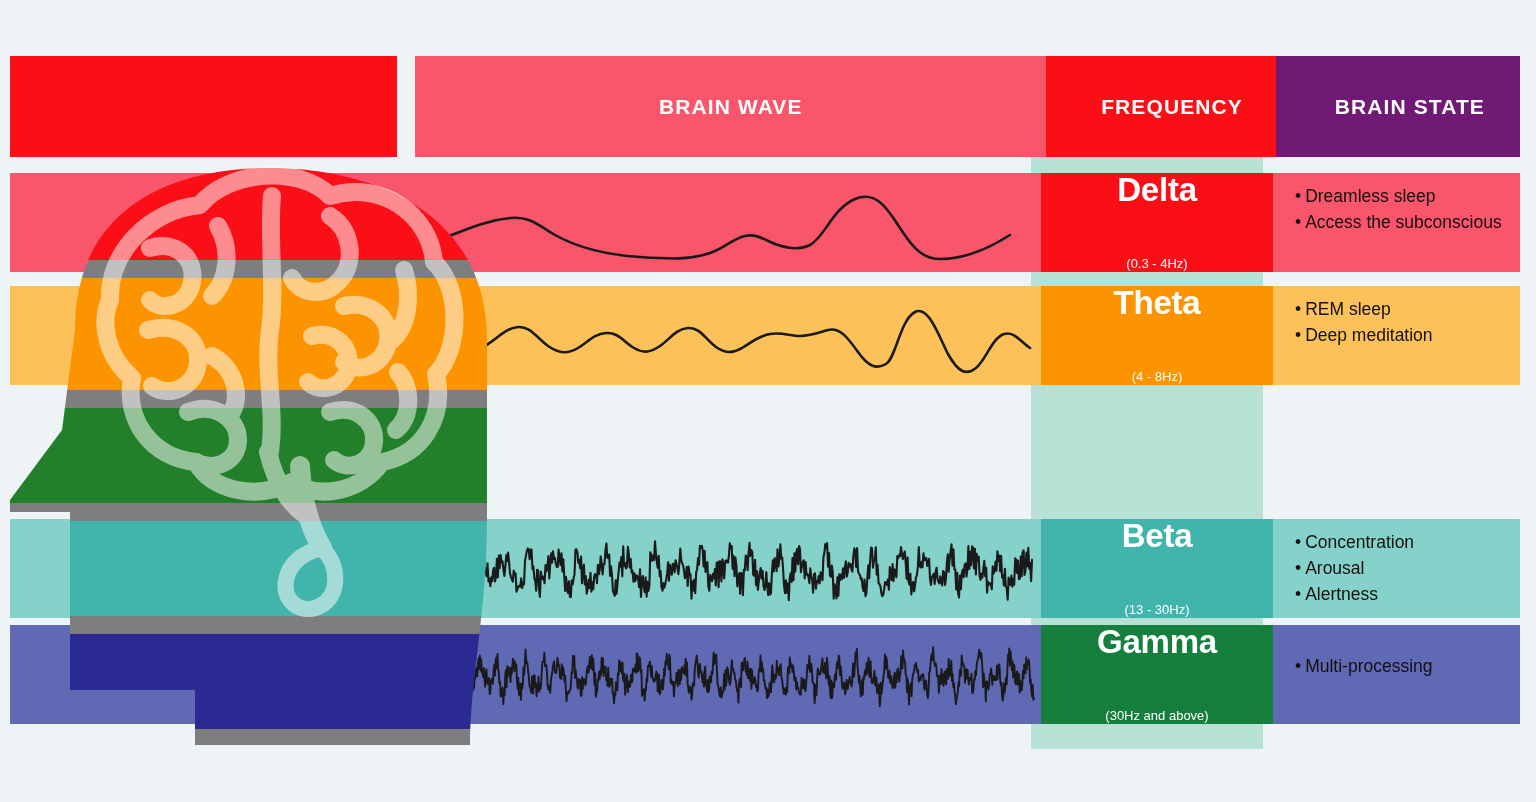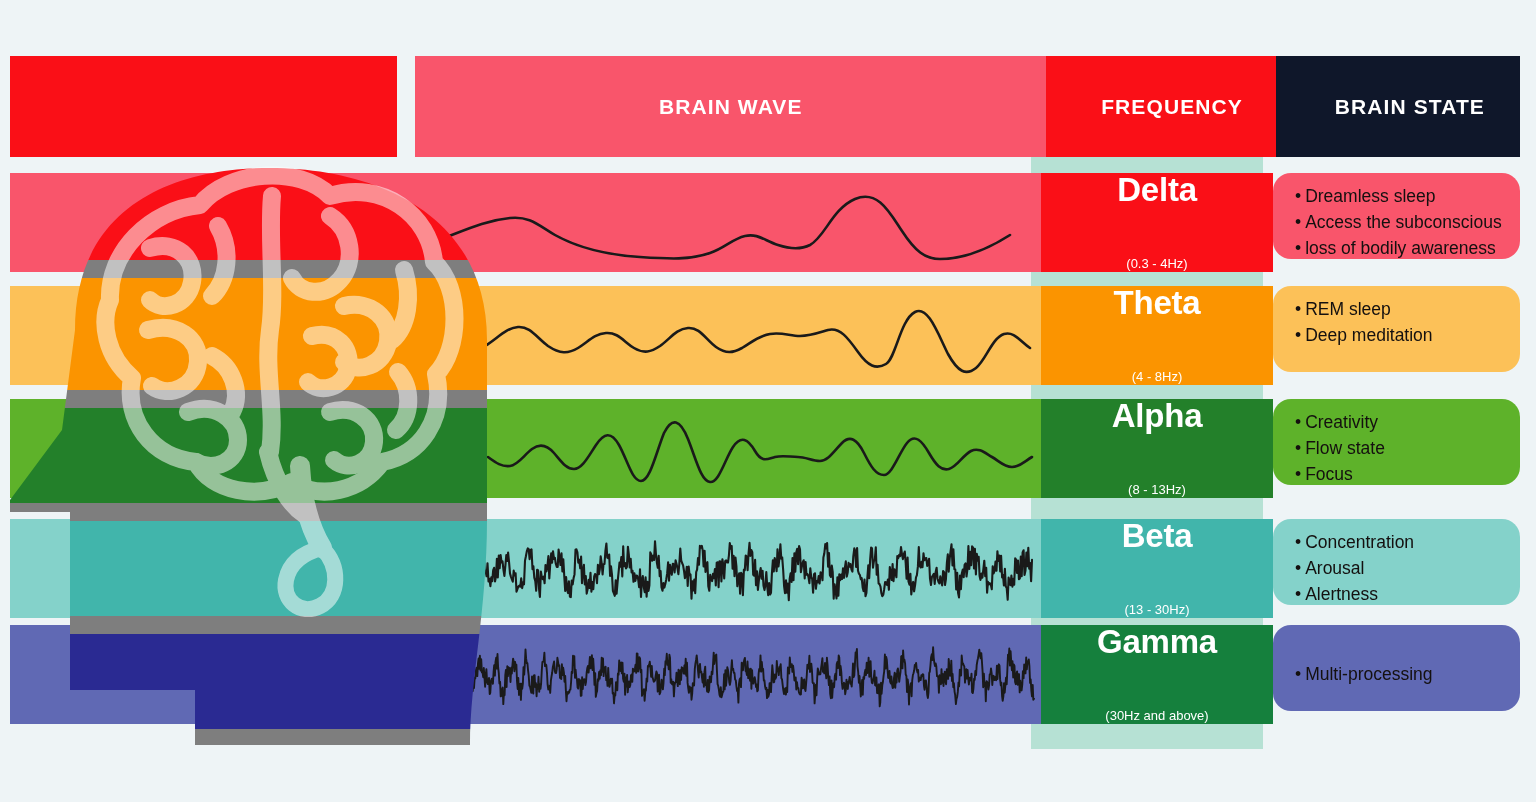--- a/index.html
+++ b/index.html
@@ -97,29 +97,28 @@
     width: 232px;
     height: 592px;
     background: #b6e1d4;
     z-index: 0;
   }
 
   
   .state-cell {
     position: absolute;
     left: 1263px; top: 0;
-    width: 247px; height: 86px;
+    width: 247px; height: 99px;
     padding: 10px 0 0 22px;
     box-sizing: border-box;
     color: #14100f;
     font-size: 17.5px;
     line-height: 26px;
-    border-radius: 18px;
-  }
-  .state-cell.single { padding-top: 36px; }
+  }
+  .state-cell.single { padding-top: 28px; }
   .state-li { white-space: nowrap; }
   .state-li .dot { margin-right: 4px; }
 
   
   #head-layer {
     position: absolute;
     left: 0; top: 0;
     width: 1536px; height: 802px;
     pointer-events: none;
   }
@@ -128,40 +127,39 @@
 <body>
 
 <div id="stage" style="background: rgb(238, 244, 246);">
 
   <div class="mint-strip" style="background: rgb(182, 225, 212);"></div>
 
   <div class="hdr-row">
     <div class="hdr-cell hdr-blank" style="background: rgb(250, 15, 23); color: rgb(255, 255, 255);"></div>
     <div class="hdr-cell hdr-wave" style="background: rgb(249, 85, 107); color: rgb(255, 255, 255);">BRAIN WAVE</div>
     <div class="hdr-cell hdr-freq" style="background: rgb(250, 15, 23); color: rgb(255, 255, 255); padding-left: 22px;">FREQUENCY</div>
-    <div class="hdr-cell hdr-state" style="background: #0f172a; color: rgb(255, 255, 255); padding-left: 24px;">BRAIN STATE</div>
+    <div class="hdr-cell hdr-state" style="background: #701a75; color: rgb(255, 255, 255); padding-left: 24px;">BRAIN STATE</div>
   </div>
 
   <div class="row row-r1">
     <div class="wave-strip" style="background: rgb(249, 85, 107);">
       <svg class="wave-svg" width="1031" height="99" viewBox="0 0 1031 99">
         <path d="M415,72 C450,60 470,48 500,45 C520,43 528,52 545,62 C570,76 600,82 630,84
                  C660,86 680,87 700,80 C715,75 722,66 735,63 C748,60 755,68 768,72
                  C780,76 790,77 800,72 C815,64 822,36 845,26 C868,16 880,40 892,58
                  C905,78 915,86 930,86 C950,86 975,78 1000,62" fill="none" stroke="#1a1a1a" stroke-width="2.6" stroke-linecap="round" stroke-linejoin="round"></path>
       </svg>
     </div>
     <div class="freq-cell" style="background:#fa0f17">
       <div class="freq-name">Delta</div>
       <div class="freq-hz">(0.3 - 4Hz)</div>
     </div>
     <div class="state-cell" style="background:#f9556b">
       <div class="state-li"><span class="dot">•</span><span>Dreamless sleep</span></div>
       <div class="state-li"><span class="dot">•</span><span>Access the subconscious</span></div>
-      <div class="state-li"><span class="dot">•</span><span>loss of bodily awareness</span></div>
     </div>
   </div>
 
   <div class="row row-r2">
     <div class="wave-strip" style="background: rgb(252, 193, 88);">
       <svg class="wave-svg" width="1031" height="99" viewBox="0 0 1031 99">
         <path d="M475,60 C488,52 496,42 508,41 C520,40 527,52 538,60 C550,68 558,68 568,62
                  C578,56 584,48 596,47 C608,46 614,56 624,62 C634,68 641,66 650,60
                  C660,53 666,43 678,42 C690,41 696,54 706,61 C716,68 723,67 732,62
                  C742,56 748,50 760,48 C772,46 780,50 790,50 C800,50 808,47 818,44
@@ -173,44 +171,20 @@
     <div class="freq-cell" style="background:#fb9400">
       <div class="freq-name">Theta</div>
       <div class="freq-hz">(4 - 8Hz)</div>
     </div>
     <div class="state-cell" style="background:#fcc158">
       <div class="state-li"><span class="dot">•</span><span>REM sleep</span></div>
       <div class="state-li"><span class="dot">•</span><span>Deep meditation</span></div>
     </div>
   </div>
 
-  <div class="row row-r3">
-    <div class="wave-strip" style="background: rgb(94, 178, 42);">
-      <svg class="wave-svg" width="1031" height="99" viewBox="0 0 1031 99">
-        <path d="M478,58 C486,64 492,68 500,67 C508,66 514,56 522,50 C530,44 537,46 544,54
-                 C551,62 556,70 564,70 C572,70 578,58 586,46 C594,34 601,32 609,46
-                 C617,60 622,82 631,82 C640,82 646,54 654,34 C662,18 670,20 678,40
-                 C686,60 691,82 700,83 C709,84 715,60 723,48 C731,36 738,40 745,52
-                 C752,64 757,60 765,58 C773,56 780,58 788,58 C796,58 802,62 810,62
-                 C818,62 824,52 832,44 C840,36 847,40 854,54 C861,68 866,76 874,76
-                 C882,76 889,54 897,44 C905,34 912,42 919,54 C926,66 931,72 939,70
-                 C947,68 953,56 961,52 C969,48 975,54 982,58 C989,62 994,68 1002,68
-                 C1010,68 1015,62 1022,58" fill="none" stroke="#1a1a1a" stroke-width="2.6" stroke-linecap="round" stroke-linejoin="round"></path>
-      </svg>
-    </div>
-    <div class="freq-cell" style="background:#23802a">
-      <div class="freq-name">Alpha</div>
-      <div class="freq-hz">(8 - 13Hz)</div>
-    </div>
-    <div class="state-cell" style="background:#5eb22a">
-      <div class="state-li"><span class="dot">•</span><span>Creativity</span></div>
-      <div class="state-li"><span class="dot">•</span><span>Flow state</span></div>
-      <div class="state-li"><span class="dot">•</span><span>Focus</span></div>
-    </div>
-  </div>
 
   <div class="row row-r4">
     <div class="wave-strip" style="background: rgb(132, 210, 202);">
       <svg class="wave-svg" width="1031" height="99" viewBox="0 0 1031 99">
         <path id="beta-path" fill="none" stroke="#1a1a1a" stroke-width="2.1" stroke-linecap="round" stroke-linejoin="round" d="M442.0,52.0 L442.9,51.7 L443.9,51.8 L444.8,51.0 L445.7,51.5 L446.7,51.8 L447.6,51.1 L448.5,52.4 L449.5,51.7 L450.4,50.9 L451.4,51.7 L452.3,51.6 L453.2,53.9 L454.2,54.4 L455.1,50.9 L456.0,52.1 L457.0,53.6 L457.9,51.2 L458.8,54.8 L459.8,53.8 L460.7,53.4 L461.6,55.7 L462.6,52.4 L463.5,56.0 L464.5,51.8 L465.4,51.7 L466.3,52.8 L467.3,49.8 L468.2,52.3 L469.1,51.5 L470.1,41.8 L471.0,40.2 L471.9,38.5 L472.9,41.5 L473.8,37.8 L474.7,50.8 L475.7,52.2 L476.6,57.3 L477.5,44.4 L478.5,62.5 L479.4,59.8 L480.4,67.2 L481.3,58.3 L482.2,62.3 L483.2,51.2 L484.1,48.8 L485.0,62.5 L486.0,57.4 L486.9,39.9 L487.8,58.5 L488.8,36.6 L489.7,49.2 L490.6,36.0 L491.6,43.4 L492.5,42.3 L493.5,51.1 L494.4,56.9 L495.3,47.3 L496.3,36.1 L497.2,41.9 L498.1,33.5 L499.1,43.7 L500.0,54.4 L500.9,57.6 L501.9,60.3 L502.8,62.7 L503.7,51.6 L504.7,56.4 L505.6,54.3 L506.5,72.6 L507.5,69.9 L508.4,67.4 L509.4,66.7 L510.3,67.7 L511.2,59.3 L512.2,69.1 L513.1,63.2 L514.0,65.4 L515.0,41.6 L515.9,37.3 L516.8,32.4 L517.8,29.4 L518.7,30.0 L519.6,40.1 L520.6,31.1 L521.5,30.4 L522.5,50.1 L523.4,47.3 L524.3,58.6 L525.3,62.1 L526.2,71.8 L527.1,50.7 L528.1,51.4 L529.0,69.3 L529.9,78.0 L530.9,52.6 L531.8,57.9 L532.7,60.2 L533.7,57.7 L534.6,64.3 L535.5,46.0 L536.5,52.4 L537.4,47.3 L538.4,37.0 L539.3,59.4 L540.2,45.6 L541.2,34.3 L542.1,43.6 L543.0,32.2 L544.0,40.0 L544.9,38.9 L545.8,44.8 L546.8,47.9 L547.7,47.9 L548.6,30.6 L549.6,38.6 L550.5,46.0 L551.5,34.3 L552.4,52.4 L553.3,40.3 L554.3,57.7 L555.2,72.0 L556.1,58.0 L557.1,70.2 L558.0,74.1 L558.9,62.3 L559.9,77.8 L560.8,78.1 L561.7,61.5 L562.7,65.4 L563.6,59.1 L564.5,55.4 L565.5,30.7 L566.4,30.3 L567.4,33.4 L568.3,43.7 L569.2,40.8 L570.2,49.3 L571.1,37.6 L572.0,64.2 L573.0,51.4 L573.9,45.9 L574.8,65.5 L575.8,57.1 L576.7,74.6 L577.6,70.3 L578.6,60.9 L579.5,68.9 L580.5,53.8 L581.4,72.6 L582.3,63.1 L583.3,70.1 L584.2,57.3 L585.1,55.0 L586.1,56.6 L587.0,64.1 L587.9,45.8 L588.9,55.3 L589.8,50.3 L590.7,37.3 L591.7,44.5 L592.6,55.4 L593.5,45.2 L594.5,45.0 L595.4,32.0 L596.4,24.5 L597.3,38.6 L598.2,39.2 L599.2,35.5 L600.1,57.0 L601.0,47.3 L602.0,55.9 L602.9,71.8 L603.8,74.2 L604.8,76.8 L605.7,61.2 L606.6,74.6 L607.6,62.8 L608.5,54.2 L609.5,43.6 L610.4,47.7 L611.3,38.0 L612.3,57.4 L613.2,27.4 L614.1,47.2 L615.1,44.0 L616.0,49.4 L616.9,47.9 L617.9,27.7 L618.8,35.4 L619.7,48.4 L620.7,39.8 L621.6,53.5 L622.5,51.7 L623.5,62.8 L624.4,54.4 L625.4,61.9 L626.3,56.6 L627.2,56.8 L628.2,60.5 L629.1,68.2 L630.0,50.4 L631.0,77.9 L631.9,61.2 L632.8,57.1 L633.8,68.2 L634.7,73.1 L635.6,58.2 L636.6,77.7 L637.5,62.8 L638.5,71.9 L639.4,66.3 L640.3,33.4 L641.3,35.4 L642.2,41.8 L643.1,36.7 L644.1,40.9 L645.0,22.2 L645.9,34.5 L646.9,43.7 L647.8,48.8 L648.7,36.8 L649.7,57.2 L650.6,52.0 L651.5,68.3 L652.5,71.8 L653.4,64.1 L654.4,68.6 L655.3,65.0 L656.2,60.7 L657.2,54.2 L658.1,43.3 L659.0,61.8 L660.0,45.9 L660.9,50.5 L661.8,55.7 L662.8,44.7 L663.7,45.4 L664.6,53.5 L665.6,41.4 L666.5,44.7 L667.5,49.5 L668.4,55.1 L669.3,45.0 L670.3,29.5 L671.2,41.3 L672.1,44.0 L673.1,46.4 L674.0,51.7 L674.9,59.1 L675.9,55.8 L676.8,47.7 L677.7,67.0 L678.7,47.6 L679.6,56.3 L680.5,55.4 L681.5,79.7 L682.4,62.3 L683.4,71.5 L684.3,60.5 L685.2,74.1 L686.2,53.0 L687.1,50.6 L688.0,39.0 L689.0,45.6 L689.9,26.9 L690.8,28.6 L691.8,26.8 L692.7,31.2 L693.6,47.5 L694.6,31.9 L695.5,52.9 L696.5,45.6 L697.4,43.2 L698.3,67.3 L699.3,71.7 L700.2,55.8 L701.1,60.1 L702.1,62.1 L703.0,54.9 L703.9,59.3 L704.9,50.1 L705.8,66.5 L706.7,43.7 L707.7,43.3 L708.6,68.3 L709.5,42.3 L710.5,42.5 L711.4,62.5 L712.4,40.2 L713.3,46.1 L714.2,59.4 L715.2,42.0 L716.1,41.4 L717.0,43.4 L718.0,43.5 L718.9,36.6 L719.8,24.1 L720.8,29.8 L721.7,27.1 L722.6,49.8 L723.6,36.7 L724.5,57.1 L725.5,38.5 L726.4,47.0 L727.3,67.3 L728.3,59.3 L729.2,54.2 L730.1,74.7 L731.1,53.7 L732.0,55.2 L732.9,76.3 L733.9,50.6 L734.8,51.2 L735.7,36.6 L736.7,37.6 L737.6,51.3 L738.5,35.2 L739.5,23.8 L740.4,36.9 L741.4,31.1 L742.3,33.2 L743.2,55.7 L744.2,56.7 L745.1,40.7 L746.0,66.2 L747.0,52.2 L747.9,71.0 L748.8,62.1 L749.8,53.7 L750.7,49.0 L751.6,59.7 L752.6,51.8 L753.5,66.8 L754.5,71.1 L755.4,65.9 L756.3,53.1 L757.3,68.4 L758.2,76.2 L759.1,64.1 L760.1,75.5 L761.0,73.7 L761.9,54.3 L762.9,41.2 L763.8,52.5 L764.7,39.0 L765.7,42.9 L766.6,52.2 L767.5,30.3 L768.5,47.5 L769.4,39.4 L770.4,25.3 L771.3,39.8 L772.2,38.4 L773.2,51.5 L774.1,67.2 L775.0,74.2 L776.0,61.4 L776.9,73.6 L777.8,64.6 L778.8,81.2 L779.7,59.6 L780.6,54.4 L781.6,62.9 L782.5,39.1 L783.5,61.3 L784.4,34.2 L785.3,52.7 L786.3,33.2 L787.2,29.7 L788.1,45.1 L789.1,27.0 L790.0,30.2 L790.9,53.1 L791.9,47.4 L792.8,43.3 L793.7,41.3 L794.7,59.4 L795.6,43.0 L796.5,55.8 L797.5,55.2 L798.4,57.6 L799.4,64.1 L800.3,49.3 L801.2,57.8 L802.2,60.2 L803.1,73.7 L804.0,55.3 L805.0,54.3 L805.9,69.8 L806.8,62.1 L807.8,63.3 L808.7,57.0 L809.6,64.5 L810.6,53.4 L811.5,53.8 L812.5,61.3 L813.4,38.5 L814.3,34.5 L815.3,25.0 L816.2,29.5 L817.1,24.0 L818.1,47.8 L819.0,34.0 L819.9,56.3 L820.9,57.9 L821.8,46.6 L822.7,53.0 L823.7,79.7 L824.6,65.2 L825.5,71.4 L826.5,79.4 L827.4,58.3 L828.4,76.7 L829.3,55.4 L830.2,61.3 L831.2,55.6 L832.1,60.0 L833.0,49.4 L834.0,58.8 L834.9,48.9 L835.8,42.4 L836.8,57.6 L837.7,53.6 L838.6,43.9 L839.6,47.7 L840.5,45.0 L841.5,50.6 L842.4,52.6 L843.3,37.3 L844.3,29.3 L845.2,31.9 L846.1,48.0 L847.1,29.0 L848.0,51.8 L848.9,54.6 L849.9,56.0 L850.8,60.3 L851.7,59.0 L852.7,68.8 L853.6,72.1 L854.5,60.6 L855.5,77.2 L856.4,73.9 L857.4,58.4 L858.3,46.2 L859.2,59.2 L860.2,40.1 L861.1,28.6 L862.0,29.4 L863.0,48.6 L863.9,42.1 L864.8,40.8 L865.8,28.4 L866.7,55.7 L867.6,45.9 L868.6,64.5 L869.5,65.0 L870.5,67.7 L871.4,74.3 L872.3,77.2 L873.3,75.6 L874.2,70.2 L875.1,63.1 L876.1,63.2 L877.0,66.0 L877.9,60.5 L878.9,70.8 L879.8,48.0 L880.7,54.0 L881.7,61.0 L882.6,45.1 L883.5,62.1 L884.5,50.3 L885.4,53.6 L886.4,58.3 L887.3,37.1 L888.2,39.2 L889.2,35.7 L890.1,37.2 L891.0,28.1 L892.0,35.5 L892.9,40.1 L893.8,35.2 L894.8,32.5 L895.7,44.0 L896.6,59.7 L897.6,38.6 L898.5,62.4 L899.5,65.8 L900.4,54.8 L901.3,75.5 L902.3,66.0 L903.2,62.9 L904.1,72.4 L905.1,66.1 L906.0,58.3 L906.9,56.2 L907.9,47.4 L908.8,28.0 L909.7,46.7 L910.7,48.5 L911.6,42.7 L912.5,48.1 L913.5,34.4 L914.4,41.3 L915.4,39.2 L916.3,39.0 L917.2,46.9 L918.2,43.8 L919.1,39.8 L920.0,59.6 L921.0,66.0 L921.9,58.0 L922.8,56.5 L923.8,54.9 L924.7,65.0 L925.6,53.2 L926.6,48.7 L927.5,59.7 L928.5,63.0 L929.4,64.4 L930.3,57.3 L931.3,62.8 L932.2,66.4 L933.1,52.0 L934.1,53.1 L935.0,66.0 L935.9,60.3 L936.9,43.6 L937.8,35.3 L938.7,52.7 L939.7,39.7 L940.6,32.2 L941.5,25.3 L942.5,46.4 L943.4,30.3 L944.4,50.3 L945.3,50.5 L946.2,70.4 L947.2,53.8 L948.1,74.1 L949.0,78.4 L950.0,56.5 L950.9,70.3 L951.8,54.6 L952.8,50.6 L953.7,58.1 L954.6,45.9 L955.6,44.4 L956.5,57.5 L957.5,49.9 L958.4,27.1 L959.3,50.0 L960.3,32.8 L961.2,46.2 L962.1,27.4 L963.1,28.6 L964.0,49.5 L964.9,29.9 L965.9,55.5 L966.8,34.8 L967.7,41.7 L968.7,37.7 L969.6,57.0 L970.5,60.9 L971.5,54.5 L972.4,58.6 L973.4,49.8 L974.3,41.7 L975.2,57.2 L976.2,48.9 L977.1,73.6 L978.0,62.9 L979.0,65.3 L979.9,64.2 L980.8,65.6 L981.8,70.2 L982.7,47.2 L983.6,54.5 L984.6,51.7 L985.5,42.5 L986.5,51.8 L987.4,32.2 L988.3,42.0 L989.3,36.5 L990.2,52.5 L991.1,36.8 L992.1,58.4 L993.0,56.1 L993.9,66.4 L994.9,49.8 L995.8,67.5 L996.7,69.1 L997.7,80.8 L998.6,58.6 L999.5,62.6 L1000.5,66.2 L1001.4,56.5 L1002.4,67.7 L1003.3,59.7 L1004.2,65.7 L1005.2,39.3 L1006.1,40.6 L1007.0,53.9 L1008.0,41.5 L1008.9,60.3 L1009.8,59.5 L1010.8,37.6 L1011.7,57.1 L1012.6,33.5 L1013.6,31.3 L1014.5,55.9 L1015.5,51.5 L1016.4,33.6 L1017.3,47.2 L1018.3,28.7 L1019.2,49.7 L1020.1,44.1 L1021.1,62.3 L1022.0,40.8"></path>
       </svg>
     </div>
     <div class="freq-cell" style="background:#41b5ab">
       <div class="freq-name">Beta</div>
       <div class="freq-hz">(13 - 30Hz)</div>

